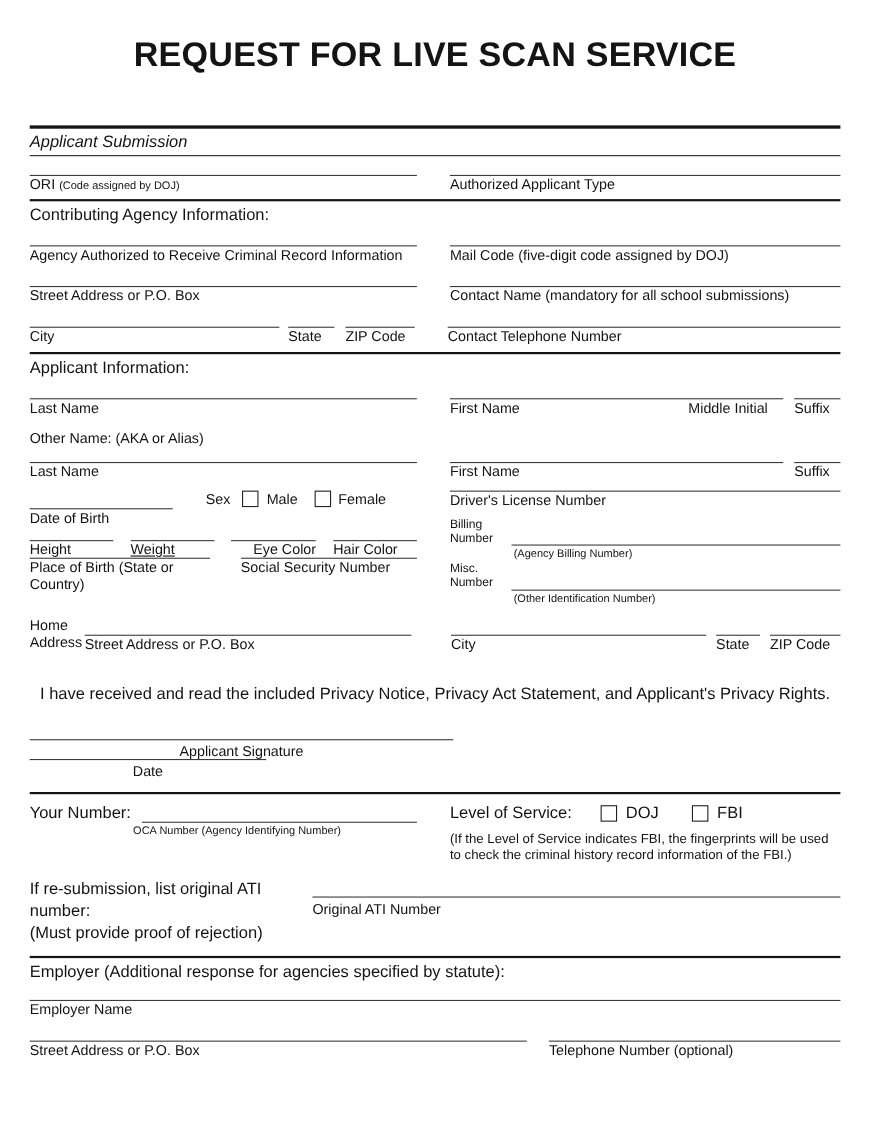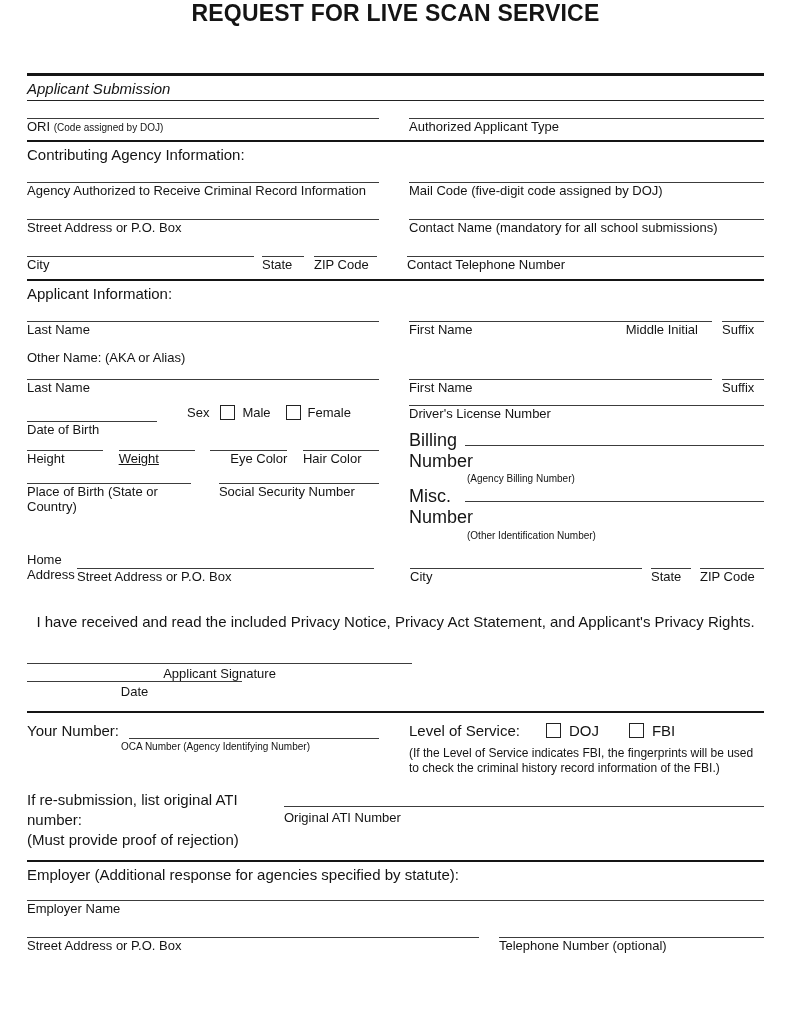--- a/index.html
+++ b/index.html
@@ -4,42 +4,42 @@
 <style>
   * { box-sizing: border-box; margin: 0; padding: 0; }
   html,body { background:#fff; }
   .page {
     width: 791px; height: 1024px; margin: 0 auto;
     background: #fff; color: #141414;
     font-family: "Liberation Sans", sans-serif;
     overflow: hidden; position: relative;
   }
   .content { padding: 0 27px; }
-  .form-title { text-align:center; font-weight:bold; font-size:23px; letter-spacing:.2px; }
+  .form-title { text-align:center; font-weight:bold; font-size:31px; padding-top:32px; letter-spacing:.2px; }
 
   .hr-thick { border-top: 3px solid #151515; }
   .hr-med   { border-top: 2.5px solid #151515; }
   .sec-head { font-size:15px; padding:4px 0 3px; }
   .sec-head.italic { font-style: italic; }
   .underline-thin { border-bottom: 1.6px solid #222; }
 
   .row { display:flex; }
   .grow { flex:1; }
   .sp30 { width:30px; } .sp20 { width:20px; } .sp10 { width:10px; } .sp8 { width:8px; } .sp9 { width:9px; }
 
   .f { border-top: 1.2px solid #3c3c3c; padding-top:0; font-size:13px; }
   .hint { font-size:10px; }
   .lblrow { display:flex; justify-content:space-between; }
 
   .cb { display:inline-block; width:15px; height:15px; border:1.6px solid #222; background:#fff; vertical-align:-3px; }
 
   .sex-row { display:flex; align-items:center; font-size:13px; margin-left:160px; gap:7px; }
   .sex-lbl { margin-right:4px; }
 
-  .num-row { display:flex; align-items:flex-start; font-size:18px; }
+  .num-row { display:flex; align-items:flex-end; font-size:11px; }
   .num-lbl { width:52px; line-height:1.15; }
   .num-line { flex:1; border-bottom:1.2px solid #3c3c3c; height:16px; margin-left:4px; }
   .num-cap { margin-left:58px; font-size:10px; padding-top:2px; }
 
   .home-lbl { width:50px; font-size:13px; line-height:1.15; margin-top:-15px; }
 
   .privacy { text-align:center; font-size:15px; }
 
   .sig-line { border-top:1.2px solid #3c3c3c; text-align:center; font-size:13px; padding-top:2px; }
 
@@ -175,21 +175,21 @@
           <div class="f" style="width:76px;text-decoration:underline;">
             <span>Weight</span>
           </div>
           <div class="f" style="width:77px;text-align:right;">
             <span>Eye Color</span>
           </div>
           <div class="f" style="width:76px;">
             <span>Hair Color</span>
           </div>
         </div>
-        <div class="row" style="margin-top:17px; justify-content:space-between;gap:28px;">
+        <div class="row" style="justify-content:space-between;gap:28px;">
           <div class="f" style="width:170px;">
             <span>Place of Birth (State or Country)</span>
           </div>
           <div class="f" style="width:166px;">
             <span>Social Security Number</span>
           </div>
         </div>
       </div>
       <div class="sp30"></div>
       <div class="grow">

